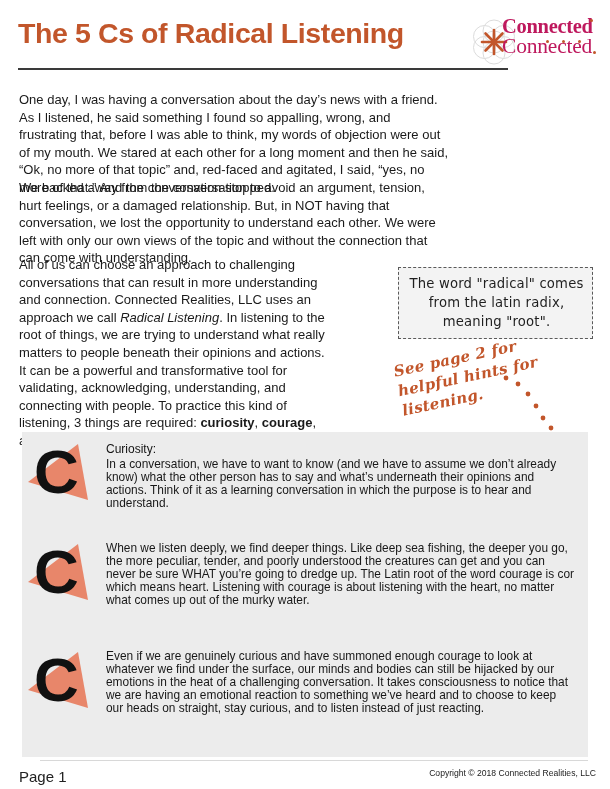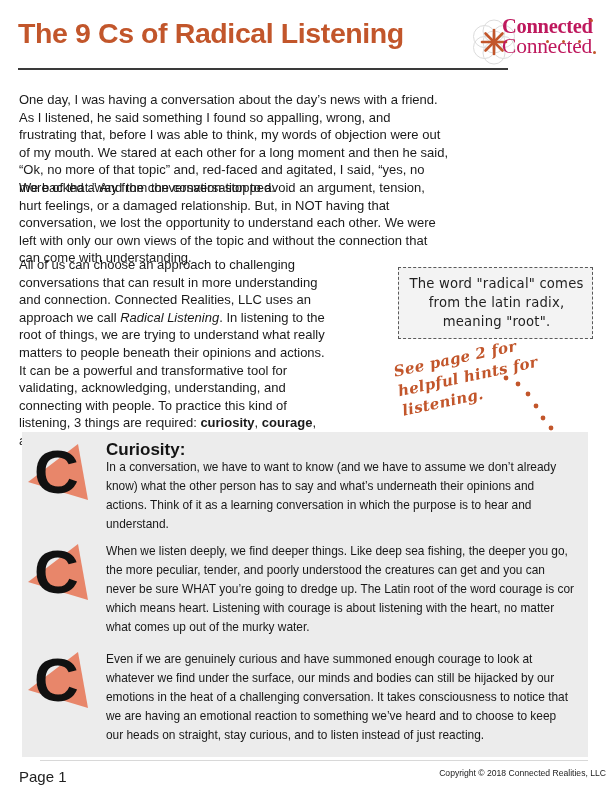--- a/index.html
+++ b/index.html
@@ -201,29 +201,29 @@
     color: #111111;
     line-height: 68px;
     letter-spacing: 0;
   }
   .c-body {
     position: absolute;
     left: 84px;
     width: 470px;
   }
   .c-heading {
-    font-size: 17px;
-    font-weight: bold;
+    font-size: 12px;
+    font-weight: normal;
     color: #141414;
     line-height: 15px;
     margin-bottom: 1px;
   }
   .c-text {
     font-size: 11.9px;
-    line-height: 19px;
+    line-height: 13px;
     color: #181818;
   }
 
   
   #footer-rule {
     position: absolute;
     left: 40px;
     top: 760px;
     width: 548px;
     height: 0;
@@ -231,33 +231,33 @@
   }
   #footer-left {
     position: absolute;
     left: 19px;
     top: 768px;
     font-size: 15px;
     color: #222222;
   }
   #footer-right {
     position: absolute;
-    right: 4px;
+    right: 14px;
     top: 768px;
     font-size: 8.6px;
     color: #222222;
   }
 </style>
 </head>
 <body>
 
 <div id="page">
 
   <div id="header">
-    <div id="doc-title">The 9 Cs of Radical Listening</div>
+    <div id="doc-title">The 5 Cs of Radical Listening</div>
     <div id="header-rule"></div>
   </div>
 
   <div id="logo">
     <svg id="logo-flower" viewBox="0 0 56 56">
       <g fill="none" stroke="#dcdcdc" stroke-width="1">
         <circle cx="28" cy="28" r="11"></circle>
         <circle cx="28" cy="17" r="11"></circle>
         <circle cx="28" cy="39" r="11"></circle>
         <circle cx="18.5" cy="22.5" r="11"></circle>

